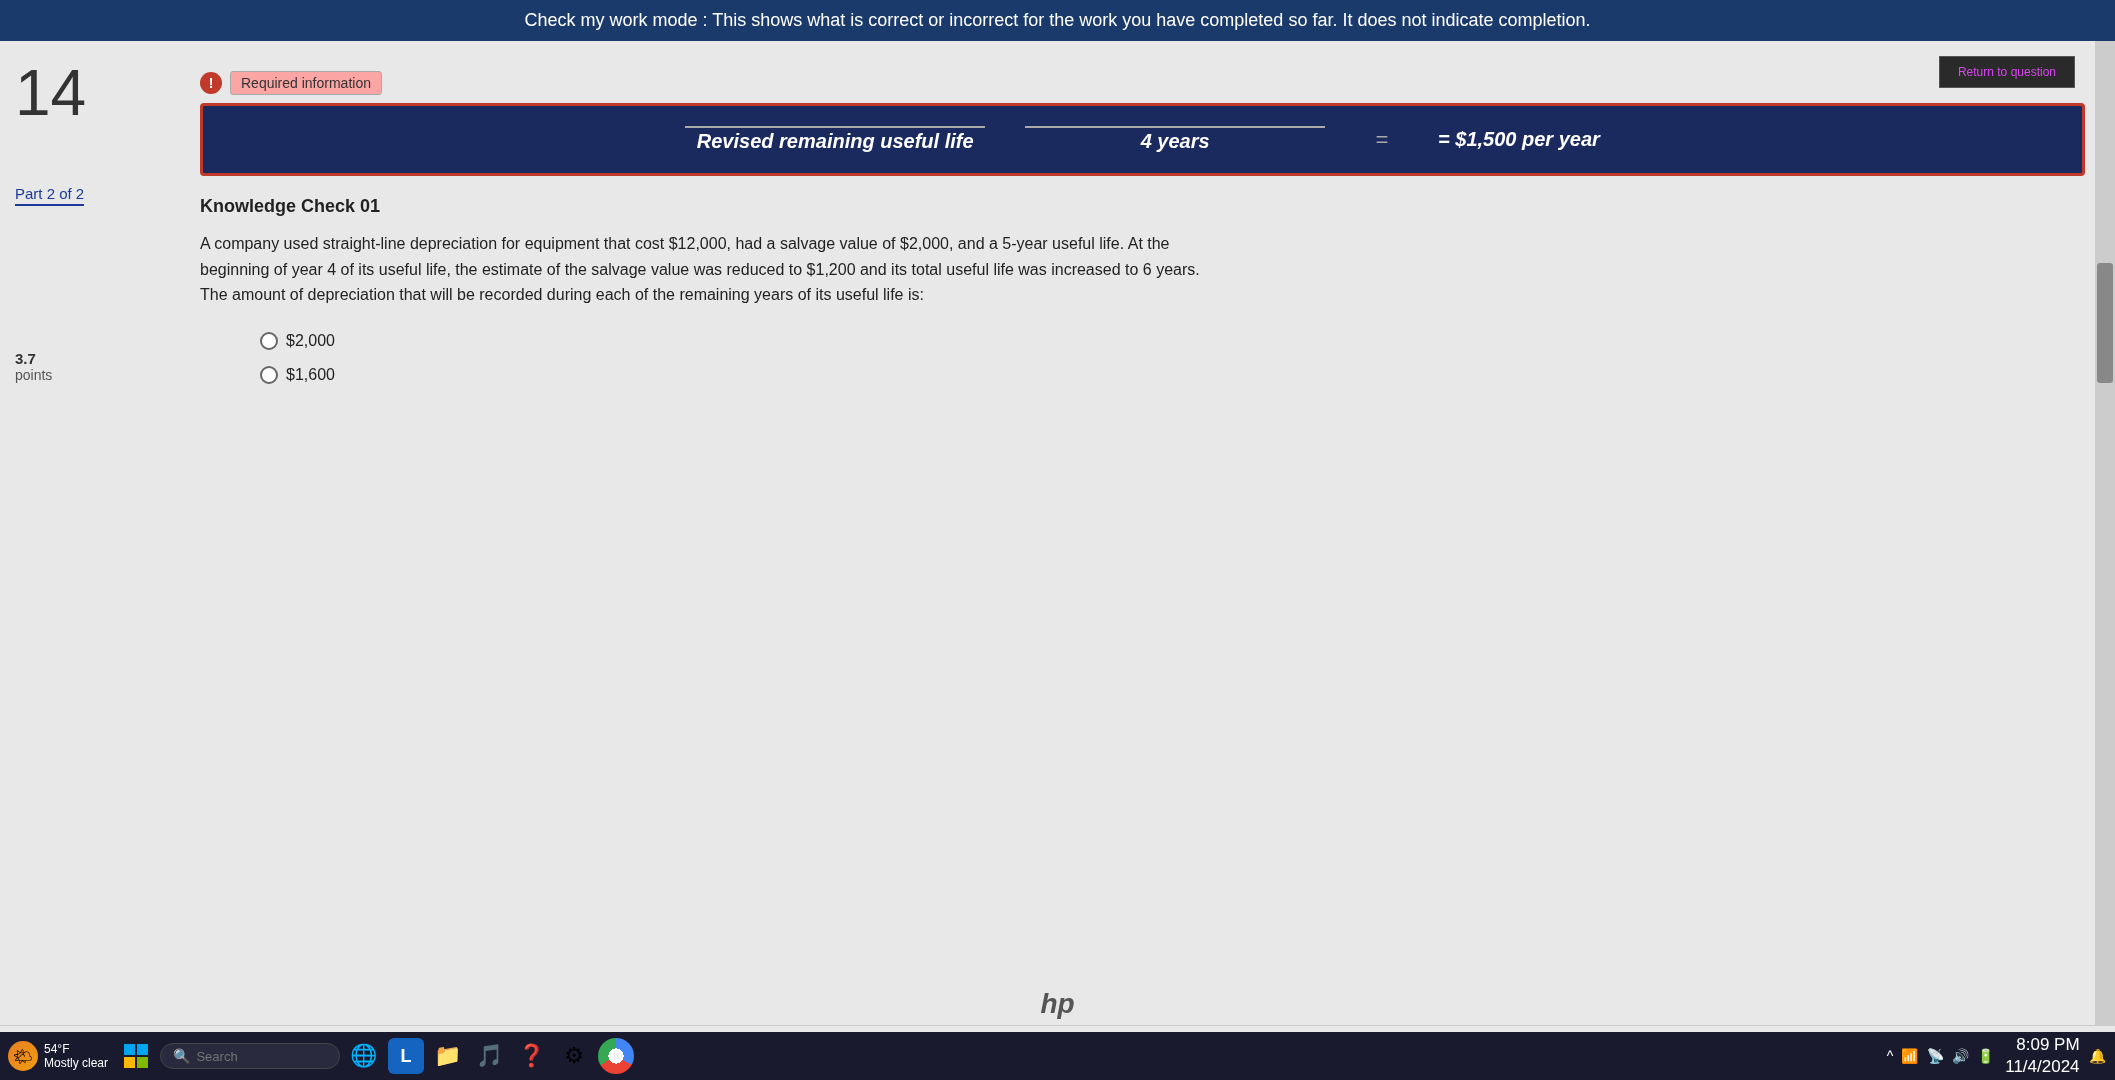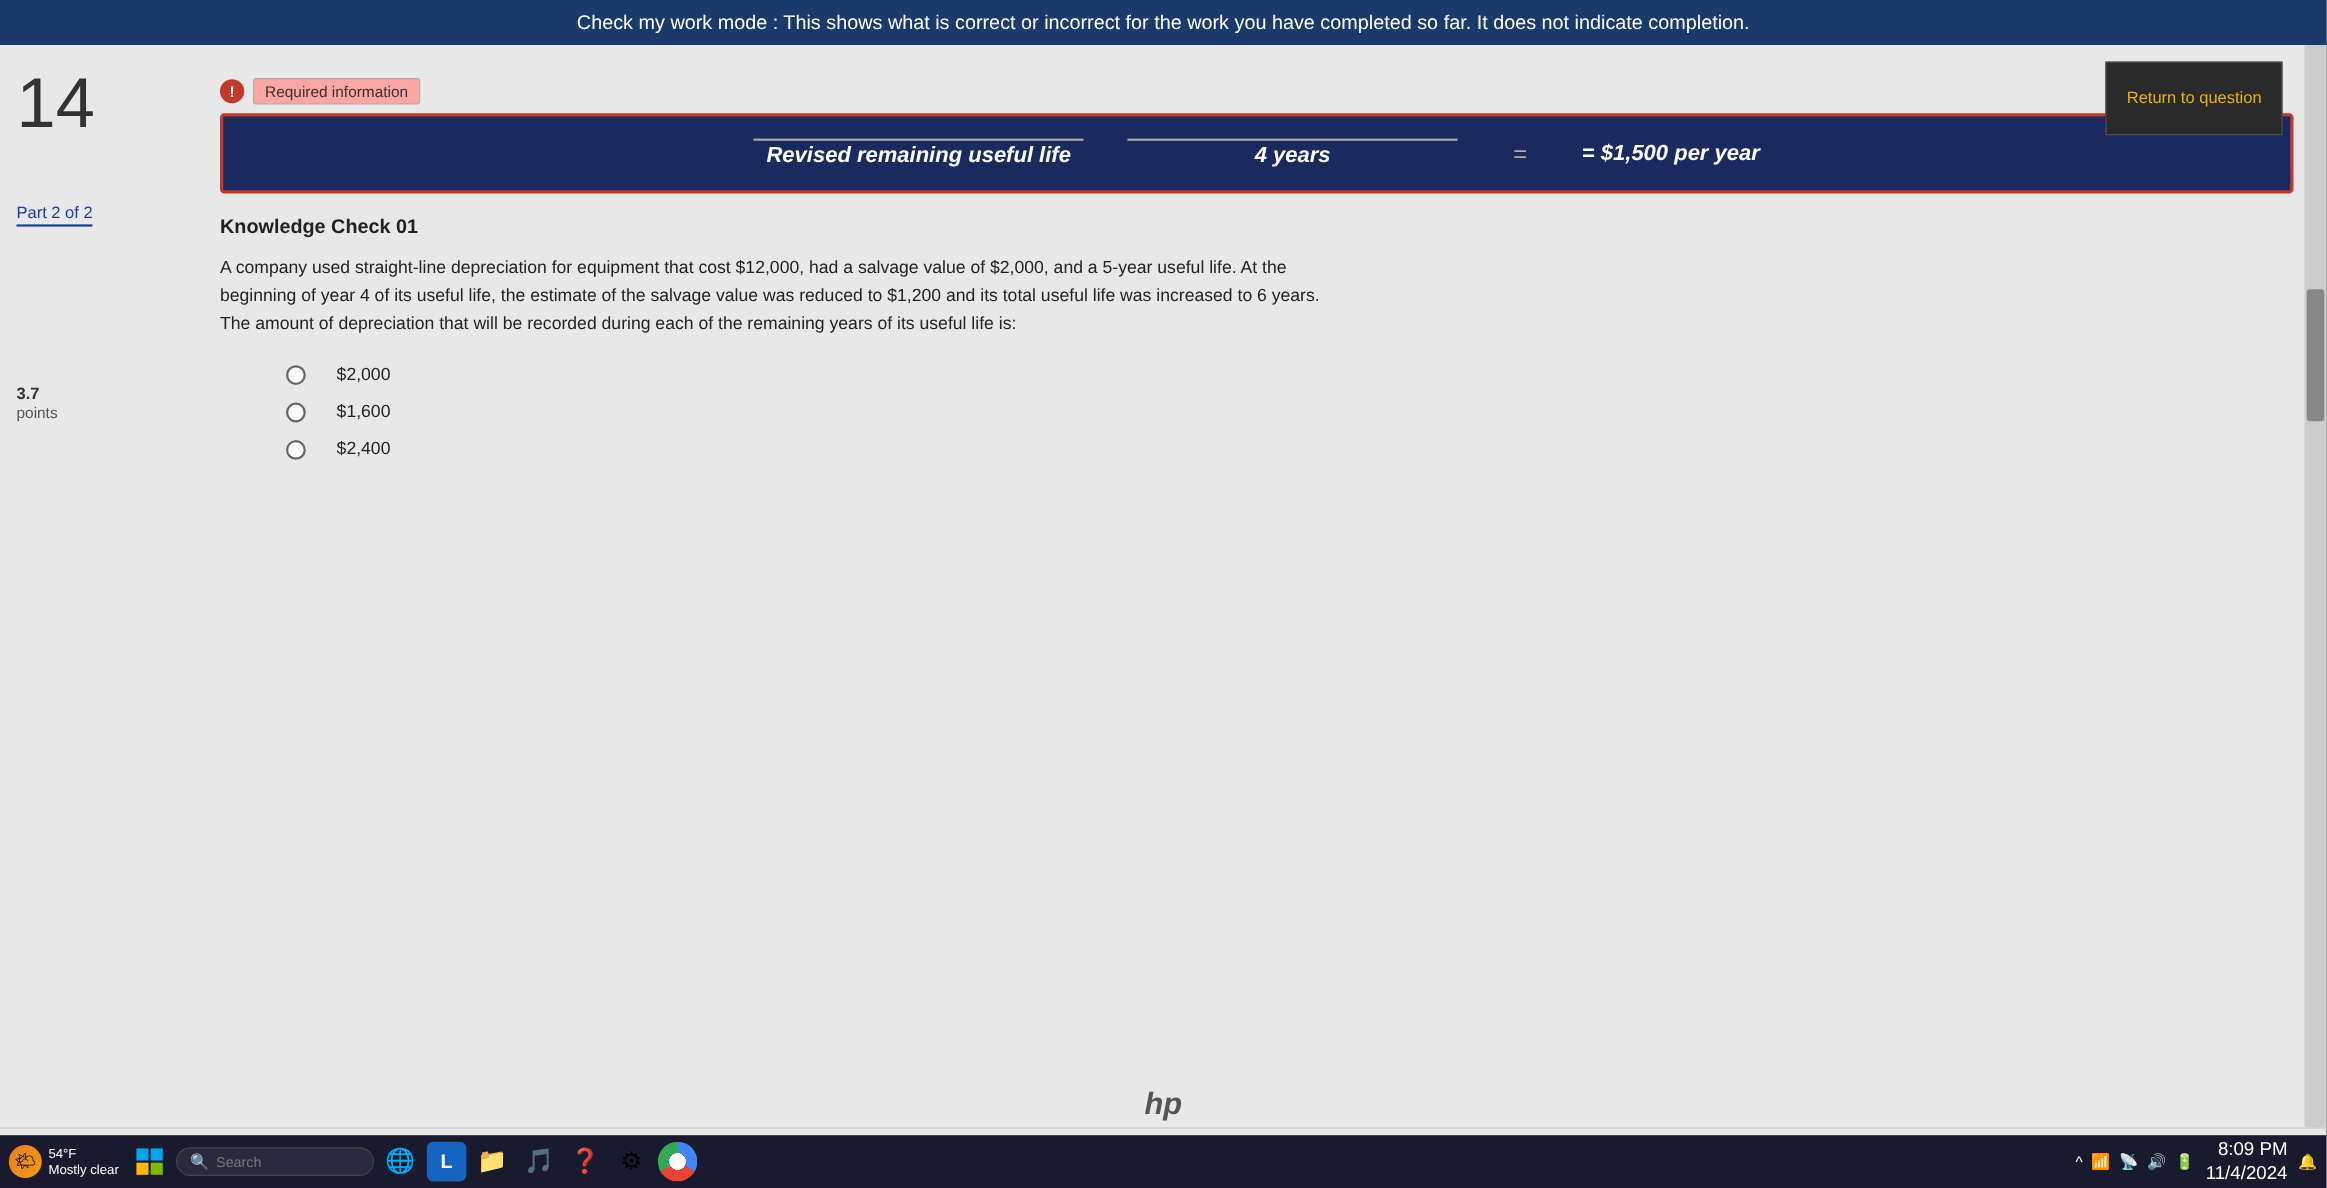--- a/index.html
+++ b/index.html
@@ -78,24 +78,24 @@
       overflow-y: auto;
       position: relative;
     }
 
     
     .return-btn {
       position: absolute;
       top: 15px;
       right: 40px;
       background: #2a2a2a;
-      color: #eab308;
+      color: #d946ef;
       border: 1px solid #555;
-      padding: 24px 18px;
-      font-size: 15px;
+      padding: 8px 18px;
+      font-size: 12px;
       cursor: pointer;
       z-index: 10;
     }
 
     
     .required-banner {
       display: flex;
       align-items: center;
       margin-bottom: 8px;
       margin-top: 10px;
@@ -189,21 +189,21 @@
     .options-list {
       list-style: none;
       margin-left: 60px;
     }
     .option-item {
       display: flex;
       align-items: center;
       margin-bottom: 16px;
       font-size: 16px;
       color: #222;
-      gap: 28px;
+      gap: 8px;
     }
     .radio-circle {
       width: 18px;
       height: 18px;
       border-radius: 50%;
       border: 2px solid #666;
       background: #fff;
       flex-shrink: 0;
       display: flex;
       align-items: center;
@@ -486,24 +486,20 @@
 
     <ul class="options-list">
       <li class="option-item">
         <div class="radio-circle"></div>
         <span>$2,000</span>
       </li>
       <li class="option-item">
         <div class="radio-circle"></div>
         <span>$1,600</span>
       </li>
-      <li class="option-item">
-        <div class="radio-circle"></div>
-        <span>$2,400</span>
-      </li>
     </ul>
 
     <div class="scrollbar-area">
       <div class="scrollbar-thumb"></div>
     </div>
   </div>
 </div>
 
 <div class="footer-nav">
   <div class="mcgraw-logo">

